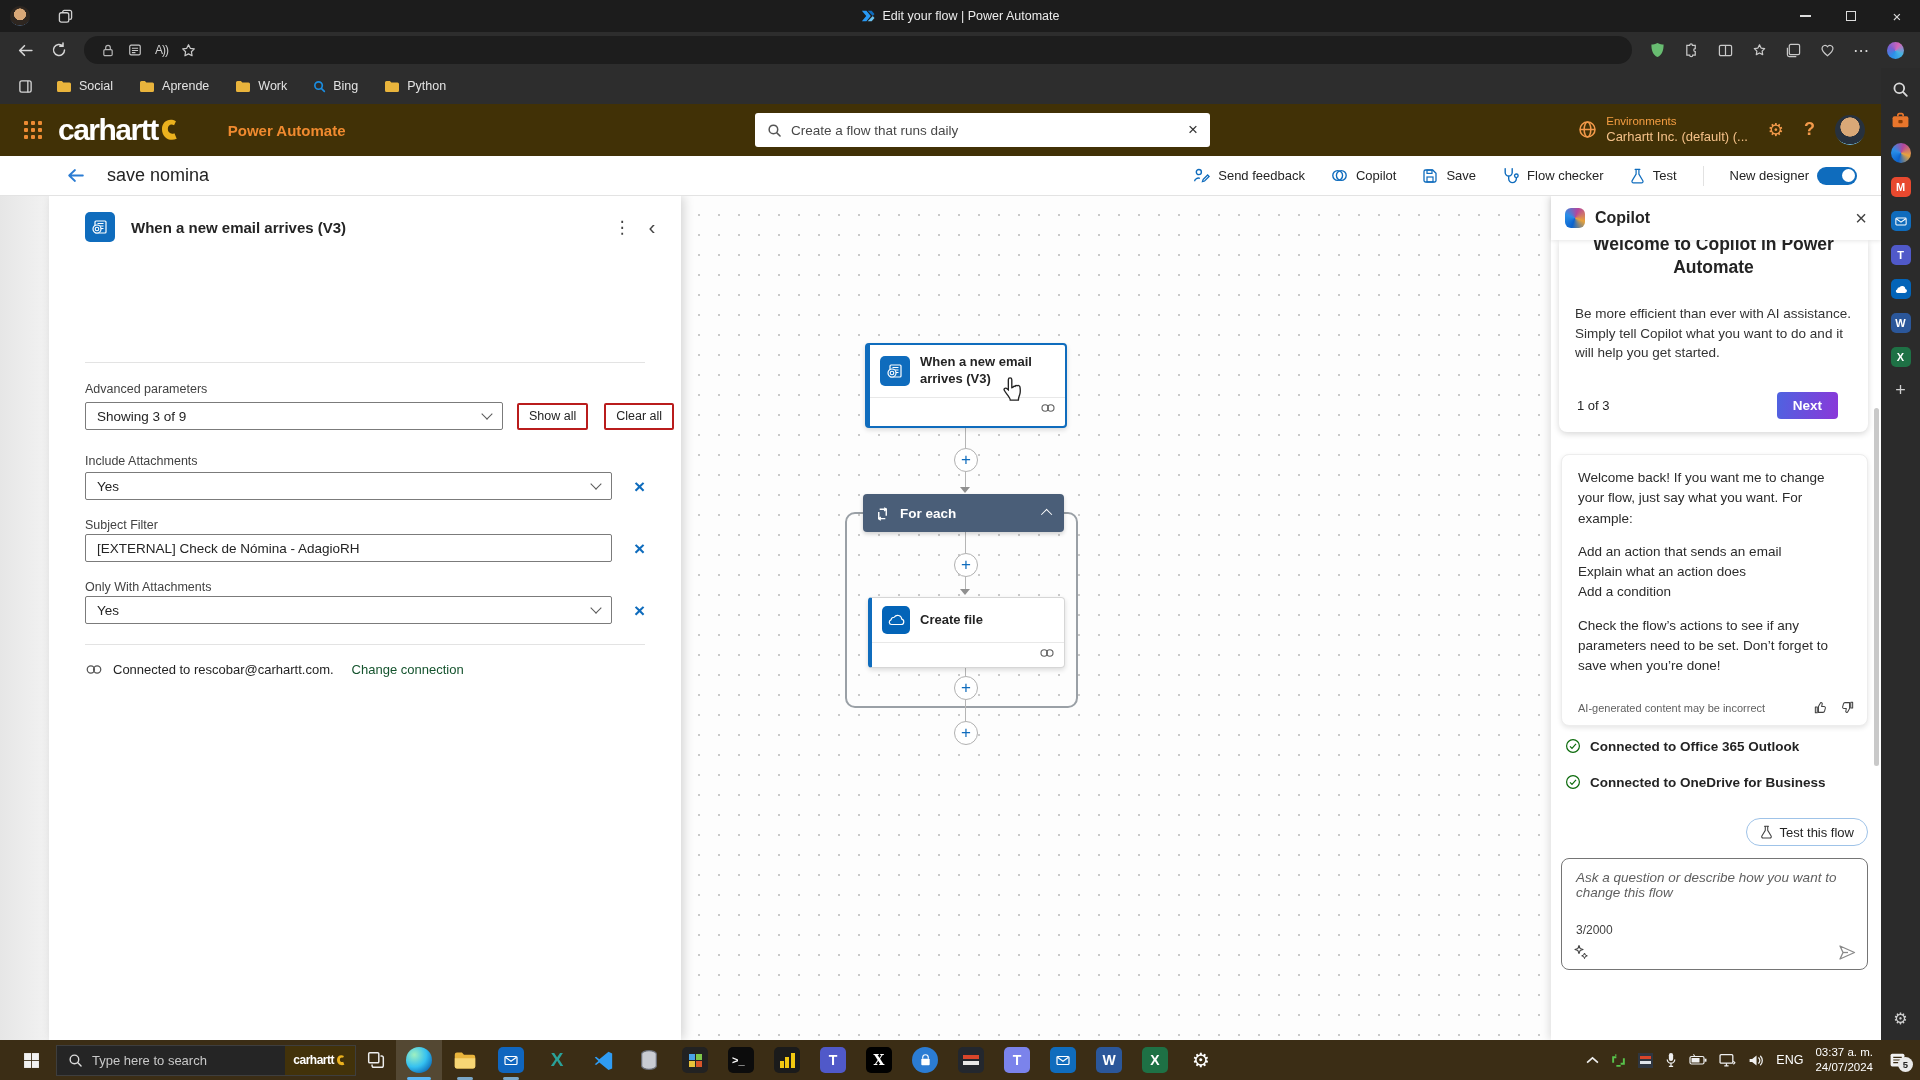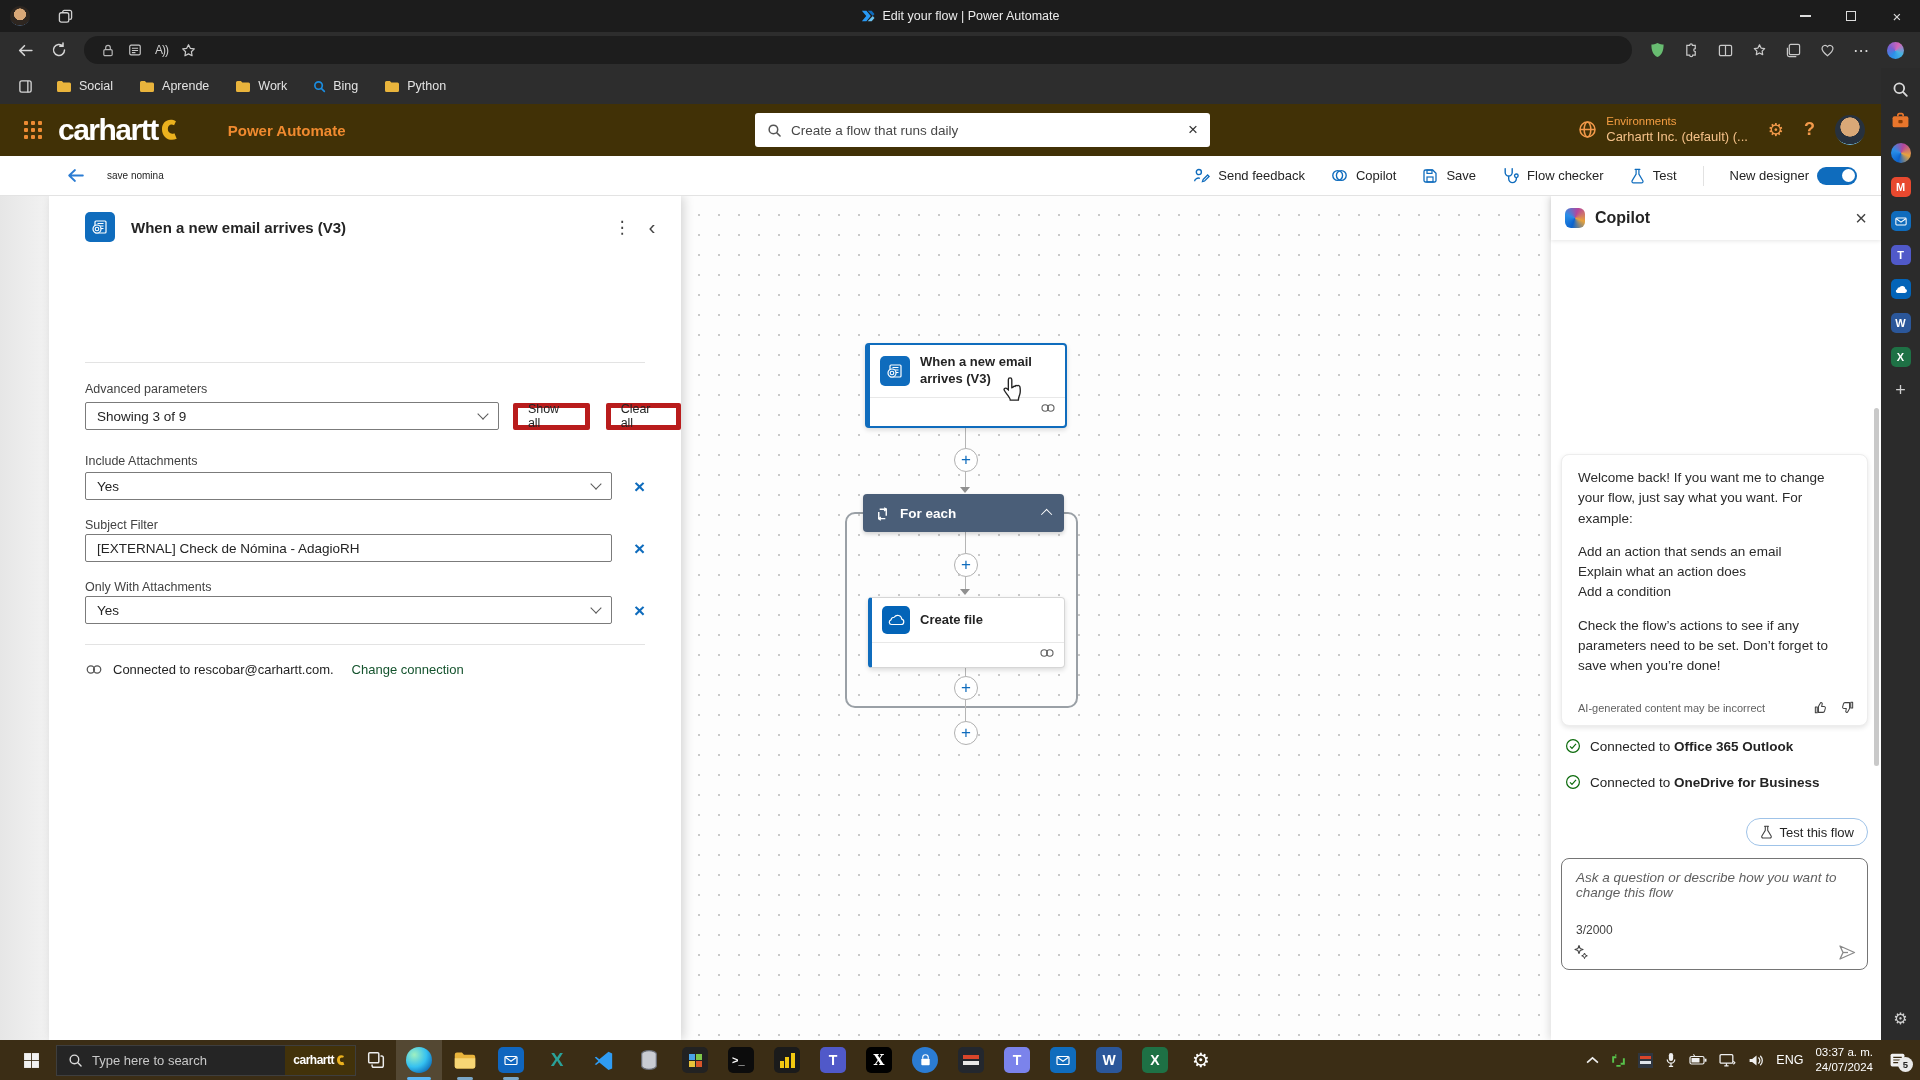--- a/index.html
+++ b/index.html
@@ -43,21 +43,21 @@
   .env-block { display:flex; align-items:center; gap:9px; }
   .env-lines { display:flex; flex-direction:column; line-height:1.3; }
   .env-label { font-size:11.5px; color:#F49D42; }
   .env-name { font-size:13px; color:#F5C189; }
   .hdr-ic { color:#F2994A; font-size:18px; display:flex; align-items:center; }
   .hdr-avatar { width:30px; height:30px; border-radius:50%; background:radial-gradient(circle at 50% 40%, #d9a877 0 40%, #27313d 42% 72%, #68b0d8 74%); }
 
   
   .flow-toolbar { position:absolute; top:156px; width:1881px; height:40px; background:#fff; border-bottom:1px solid #e3e3e3; display:flex; align-items:center; padding:0 24px 0 66px; z-index:26; }
   .ft-back { color:#0F6CBD; margin-right:22px; display:flex; }
-  .ft-name { font-size:10px; color:#242424; }
+  .ft-name { font-size:18px; color:#242424; }
   .ft-right { margin-left:auto; display:flex; align-items:center; gap:26px; }
   .ft-btn { display:flex; align-items:center; gap:8px; font-size:13px; color:#242424; }
   .ft-btn svg { color:#0F6CBD; }
   .ft-divider { width:1px; height:20px; background:#e2e2e2; }
   .toggle { width:40px; height:18px; border-radius:9px; background:#0F6CBD; position:relative; }
   .toggle i { position:absolute; right:2.5px; top:2.5px; width:13px; height:13px; border-radius:50%; background:#fff; }
 
   
   .workspace { position:absolute; top:196px; left:0; width:1881px; height:844px; }
   .canvas { position:absolute; inset:0; background-color:#fdfdfd; background-image:radial-gradient(#c9c9c9 1.1px, transparent 1.3px); background-size:20px 20px; background-position:9px 9px; }
@@ -89,42 +89,42 @@
   .pp-tabs { position:absolute; top:80px; left:36px; display:flex; gap:36px; font-size:14px; color:#616161; }
   .pp-tab { position:relative; padding-bottom:10px; }
   .pp-tab.active { color:#242424; font-weight:600; }
   .pp-tab.active::after { content:""; position:absolute; left:0; right:0; bottom:-6px; height:3px; border-radius:2px; background:#0F6CBD; }
   .pp-div { position:absolute; left:36px; right:36px; height:1px; background:#e3e3e3; }
   .pp-label { position:absolute; left:36px; font-size:12.5px; color:#424242; }
   .pp-row { position:absolute; left:36px; display:flex; align-items:center; }
   .pp-select, .pp-input { height:28px; border:1px solid #7b7b7b; border-radius:2px; display:flex; align-items:center; padding:0 11px; font-size:13.5px; color:#242424; background:#fff; }
   .chev { width:8px; height:8px; border-right:1.5px solid #5a5a5a; border-bottom:1.5px solid #5a5a5a; transform:rotate(45deg); margin-top:-4px; }
   .pp-xbtn { color:#0F6CBD; font-size:19px; font-weight:700; margin-left:22px; line-height:1; }
-  .pp-smallbtn { height:27px; padding:0 10px; border:5px solid #b91c1c; border-radius:2px; font-size:12.5px; color:#242424; display:flex; align-items:center; background:#fff; }
+  .pp-smallbtn { height:27px; padding:0 10px; border:2px solid #b91c1c; border-radius:2px; font-size:12.5px; color:#242424; display:flex; align-items:center; background:#fff; }
   .pp-conn { position:absolute; top:466px; left:36px; display:flex; align-items:center; gap:10px; font-size:13px; color:#242424; }
   .pp-link { color:#14532d; margin-left:8px; }
 
   
   .copilot-panel { position:absolute; left:1551px; top:0; width:330px; height:844px; background:#fff; box-shadow:-2px 0 8px rgba(0,0,0,.12); z-index:5; }
   .cp-head { position:absolute; top:0; left:0; right:0; height:44px; background:#fff; display:flex; align-items:center; padding:0 14px; z-index:4; box-shadow:0 1px 4px rgba(0,0,0,.10); }
   .cp-logo { width:20px; height:20px; border-radius:6px; background:conic-gradient(from 200deg,#0b63ce,#2a8fe8,#b5469c,#e8a33d,#0b63ce); }
   .cp-title { font-size:16px; font-weight:700; color:#242424; margin-left:10px; flex:1; }
   .cp-close { font-size:20px; color:#424242; line-height:1; }
   .cp-card1 { position:absolute; top:44px; left:8px; right:13px; height:192px; background:#fff; border-radius:0 0 8px 8px; box-shadow:0 2px 6px rgba(0,0,0,.16); z-index:3; }
   .cp1-clip { overflow:hidden; padding:0 14px; height:52px; }
   .cp1-clip h2 { margin-top:-7px; font-size:17.5px; line-height:1.3; text-align:center; color:#242424; font-weight:700; }
   .cp1-body { padding:12px 16px 0; font-size:13.5px; line-height:1.45; color:#333; }
   .cp1-pager { position:absolute; bottom:13px; left:18px; right:30px; display:flex; align-items:center; font-size:13px; color:#242424; }
   .cp-next { margin-left:auto; background:linear-gradient(100deg,#4e63e0,#8b37d9); color:#fff; font-size:13.5px; font-weight:600; padding:6px 16px; border-radius:4px; }
   .cp-scroll { position:absolute; right:2px; top:212px; width:5px; height:358px; background:#c9c9c9; border-radius:3px; }
   .cp-card2 { position:absolute; top:258px; left:10px; right:13px; height:272px; border:1px solid #ededed; border-radius:8px; box-shadow:0 2px 5px rgba(0,0,0,.10); padding:13px 16px; font-size:13.5px; line-height:1.5; color:#2b2b2b; background:#fff; }
   .cp-card2 .blk { margin-top:13px; }
   .cp2-foot { position:absolute; left:16px; right:12px; bottom:9px; display:flex; align-items:center; font-size:11px; color:#616161; }
   .thumbs { margin-left:auto; display:flex; gap:12px; color:#424242; }
-  .cp-connline { position:absolute; left:14px; display:flex; align-items:center; gap:9px; font-size:13.5px; color:#242424; }
+  .cp-connline { position:absolute; left:14px; display:flex; align-items:center; gap:9px; font-size:13.5px; color:#242424;font-weight:bold; }
   .cp-testflow { position:absolute; top:622px; right:13px; height:28px; border:1px solid #9fc3e8; border-radius:14px; background:#fff; display:flex; align-items:center; gap:7px; padding:0 13px; font-size:13px; color:#242424; }
   .cp-input { position:absolute; top:662px; left:10px; right:13px; height:112px; border:1.3px solid #757575; border-radius:8px; background:#fff; }
   .cp-input textarea { width:100%; height:56px; border:none; outline:none; resize:none; padding:11px 14px 0; font-family:inherit; font-size:13.5px; color:#333; background:transparent; }
   .cp-input textarea::placeholder { font-style:italic; color:#5f5f5f; opacity:1; }
   .cp-counter { position:absolute; left:14px; top:64px; font-size:12px; color:#424242; }
   .cp-sparkle { position:absolute; left:11px; bottom:9px; color:#424242; }
   .cp-send { position:absolute; right:11px; bottom:8px; color:#8a8a8a; }
   .cp-footer { position:absolute; top:790px; left:12px; right:16px; font-size:13px; line-height:1.4; color:#3d3d3d; }
 
   
@@ -538,20 +538,30 @@
       </div>
     </div>
 
     <div class="copilot-panel">
       <div class="cp-head">
         <span class="cp-logo"></span>
         <span class="cp-title">Copilot</span>
         <span class="cp-close">×</span>
       </div>
 
+      <div class="cp-card1">
+        <div class="cp1-clip">
+          <h2>Welcome to Copilot in Power Automate</h2>
+        </div>
+        <p class="cp1-body">Be more efficient than ever with AI assistance. Simply tell Copilot what you want to do and it will help you get started.</p>
+        <div class="cp1-pager">
+          <span>1 of 3</span>
+          <span class="cp-next">Next</span>
+        </div>
+      </div>
 
       <div class="cp-scroll"></div>
 
       <div class="cp-card2">
         <p>Welcome back! If you want me to change your flow, just say what you want. For example:</p>
         <div class="blk">
           <div>Add an action that sends an email</div>
           <div>Explain what an action does</div>
           <div>Add a condition</div>
         </div>

